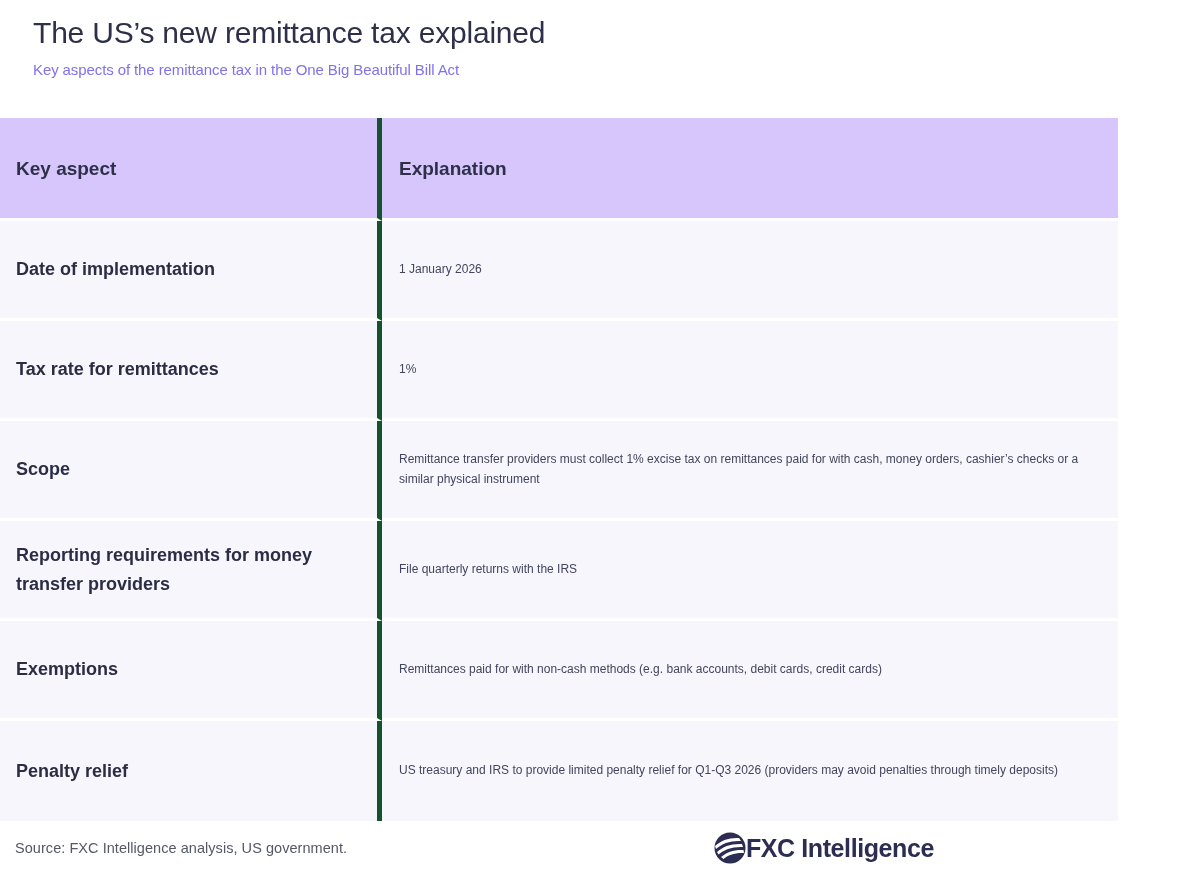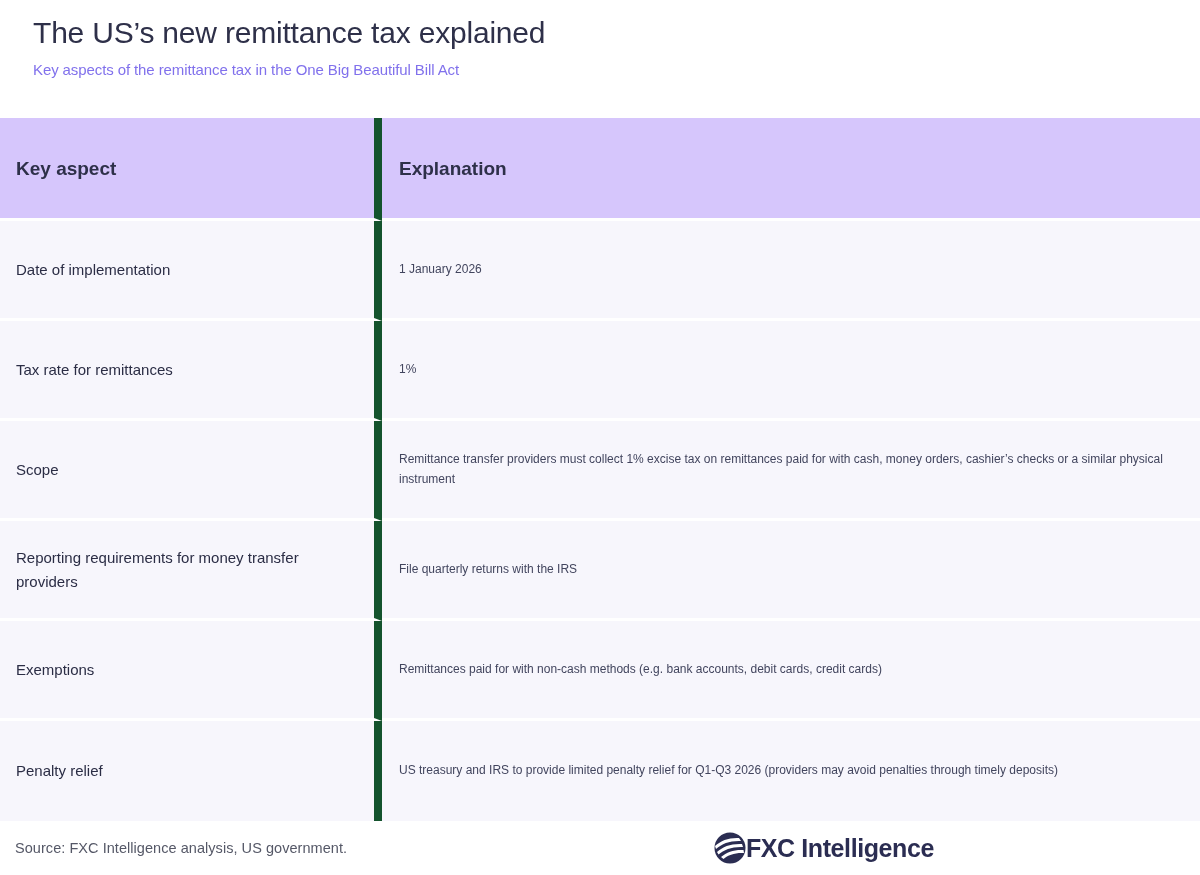--- a/index.html
+++ b/index.html
@@ -62,24 +62,24 @@
   .cell {
     box-sizing: border-box;
     display: flex;
     align-items: center;
     background: #f7f6fc;
     border-bottom: 3px solid #ffffff;
   }
   .cell.key {
     width: 382px;
     padding: 0 18px 0 16px;
-    border-right: 8px solid #14532d;
+    border-right: 5px solid #14532d;
   }
   .cell.exp {
-    width: 818px;
+    width: 736px;
     padding: 0 16px 0 17px;
   }
 
   .header-row .cell {
     background: #d6c6fc;
     height: 103px;
     border-bottom: 3px solid #ffffff;
   }
   .header-row .cell.key { padding-top: 2px; }
   .header-row .cell.exp { padding-top: 2px; }
@@ -87,22 +87,22 @@
     font-size: 19px;
     font-weight: 700;
     color: #2e3049;
     line-height: 1.3;
   }
 
   .body-row .cell { height: 100px; }
   .body-row:last-child .cell { border-bottom: none; }
 
   .key-text {
-    font-size: 15px;
-    font-weight: 400;
+    font-size: 18px;
+    font-weight: 700;
     color: #2b2d45;
     line-height: 1.6;
   }
   .exp-text {
     font-size: 12px;
     font-weight: 400;
     color: #42455e;
     line-height: 1.62;
   }
 

